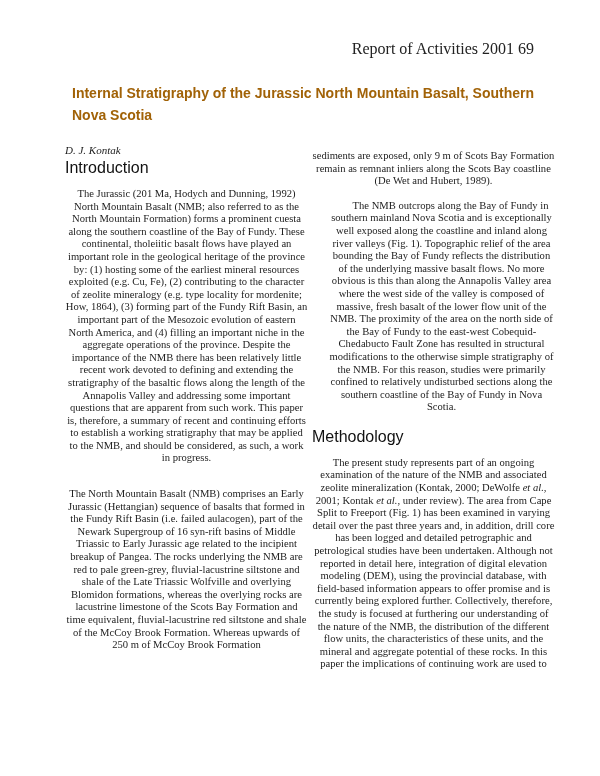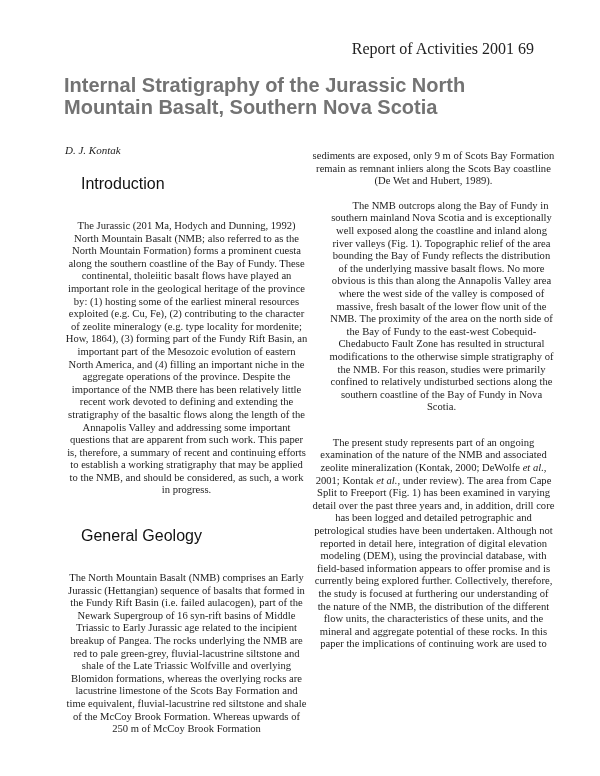--- a/index.html
+++ b/index.html
@@ -3,34 +3,34 @@
 <meta charset="utf-8">
 <style>
   html, body { margin: 0; padding: 0; background: #ffffff; }
   body { width: 600px; height: 776px; position: relative; overflow: hidden; color: #1a1a1a; }
   .running-head {
     position: absolute; top: 40px; right: 66px;
     font-family: "Liberation Serif", serif; font-size: 16px; color: #222;
     word-spacing: 0px;
   }
   .title {
-    position: absolute; left: 64px; top: 74px; width: 470px; margin: 0;
-    font-family: "Liberation Sans", sans-serif; font-weight: bold; font-size: 20px;
-    line-height: 22px; color: #737373;
+    position: absolute; left: 64px; top: 74px; width: 470px; margin: 8px;
+    font-family: "Liberation Sans", sans-serif; font-weight: bold; font-size: 14px;
+    line-height: 22px; color: #a16207;
   }
   .author {
     position: absolute; left: 65px; top: 144px;
     font-family: "Liberation Serif", serif; font-style: italic; font-size: 11px; color: #222;
   }
   .col { position: absolute; width: 243px; font-family: "Liberation Serif", serif; font-size: 10.6px; line-height: 12.6px; color: #1c1c1c; }
   .col-left { left: 65px; top: 158px; }
   .col-right { left: 312px; top: 150px; }
   h2 {
     font-family: "Liberation Sans", sans-serif; font-size: 16px; font-weight: 500;
-    margin: 16px; color: #111; line-height: 20px;
+    margin: 0; color: #111; line-height: 20px;
   }
   .p { margin: 0; text-align: center; }
   .indent { text-indent: 18px; margin-left: 16px; }
   .gap-h { height: 10px; }
   .gap-p { height: 13px; }
   .gap-s { height: 12px; }
   i { }
 </style>
 </head>
 <body>
@@ -39,25 +39,25 @@
 
 <h1 class="title">Internal Stratigraphy of the Jurassic North Mountain Basalt, Southern Nova Scotia</h1>
 
 <div class="author">D. J. Kontak</div>
 
 <div class="col col-left">
   <h2>Introduction</h2>
   <div class="gap-h"></div>
   <p class="p">The Jurassic (201 Ma, Hodych and Dunning, 1992) North Mountain Basalt (NMB; also referred to as the North Mountain Formation) forms a prominent cuesta along the southern coastline of the Bay of Fundy. These continental, tholeiitic basalt flows have played an important role in the geological heritage of the province by: (1) hosting some of the earliest mineral resources exploited (e.g. Cu, Fe), (2) contributing to the character of zeolite mineralogy (e.g. type locality for mordenite; How, 1864), (3) forming part of the Fundy Rift Basin, an important part of the Mesozoic evolution of eastern North America, and (4) filling an important niche in the aggregate operations of the province. Despite the importance of the NMB there has been relatively little recent work devoted to defining and extending the stratigraphy of the basaltic flows along the length of the Annapolis Valley and addressing some important questions that are apparent from such work. This paper is, therefore, a summary of recent and continuing efforts to establish a working stratigraphy that may be applied to the NMB, and should be considered, as such, a work in progress.</p>
   <div class="gap-p"></div>
-  <h2>General Geology</h2>
   <div class="gap-h"></div>
   <p class="p">The North Mountain Basalt (NMB) comprises an Early Jurassic (Hettangian) sequence of basalts that formed in the Fundy Rift Basin (i.e. failed aulacogen), part of the Newark Supergroup of 16 syn-rift basins of Middle Triassic to Early Jurassic age related to the incipient breakup of Pangea. The rocks underlying the NMB are red to pale green-grey, fluvial-lacustrine siltstone and shale of the Late Triassic Wolfville and overlying Blomidon formations, whereas the overlying rocks are lacustrine limestone of the Scots Bay Formation and time equivalent, fluvial-lacustrine red siltstone and shale of the McCoy Brook Formation. Whereas upwards of 250 m of McCoy Brook Formation</p>
 </div>
 
 <div class="col col-right">
   <p class="p">sediments are exposed, only 9 m of Scots Bay Formation remain as remnant inliers along the Scots Bay coastline (De Wet and Hubert, 1989).</p>
   <div class="gap-s"></div>
   <p class="p indent">The NMB outcrops along the Bay of Fundy in southern mainland Nova Scotia and is exceptionally well exposed along the coastline and inland along river valleys (Fig. 1). Topographic relief of the area bounding the Bay of Fundy reflects the distribution of the underlying massive basalt flows. No more obvious is this than along the Annapolis Valley area where the west side of the valley is composed of massive, fresh basalt of the lower flow unit of the NMB. The proximity of the area on the north side of the Bay of Fundy to the east-west Cobequid-Chedabucto Fault Zone has resulted in structural modifications to the otherwise simple stratigraphy of the NMB. For this reason, studies were primarily confined to relatively undisturbed sections along the southern coastline of the Bay of Fundy in Nova Scotia.</p>
   <div class="gap-p"></div>
+  <h2>Methodology</h2>
   <div class="gap-h"></div>
   <p class="p"><span>The present study represents part of an ongoing examination of the nature of the NMB and associated zeolite mineralization (Kontak, 2000; DeWolfe </span><i>et al.</i><span>, 2001; Kontak </span><i>et al.</i><span>, under review). The area from Cape Split to Freeport (Fig. 1) has been examined in varying detail over the past three years and, in addition, drill core has been logged and detailed petrographic and petrological studies have been undertaken. Although not reported in detail here, integration of digital elevation modeling (DEM), using the provincial database, with field-based information appears to offer promise and is currently being explored further. Collectively, therefore, the study is focused at furthering our understanding of the nature of the NMB, the distribution of the different flow units, the characteristics of these units, and the mineral and aggregate potential of these rocks. In this paper the implications of continuing work are used to</span></p>
 </div>
 
 </body></html>

